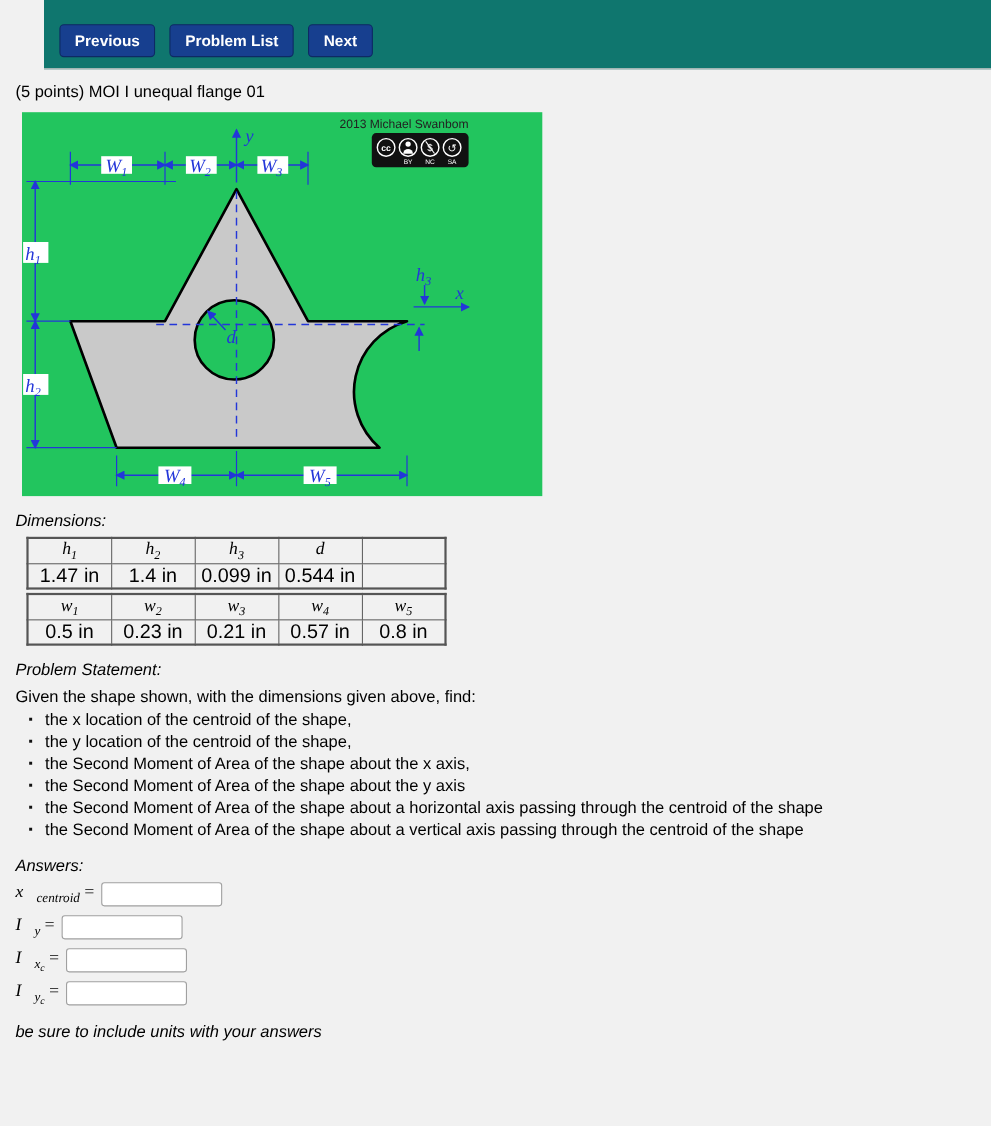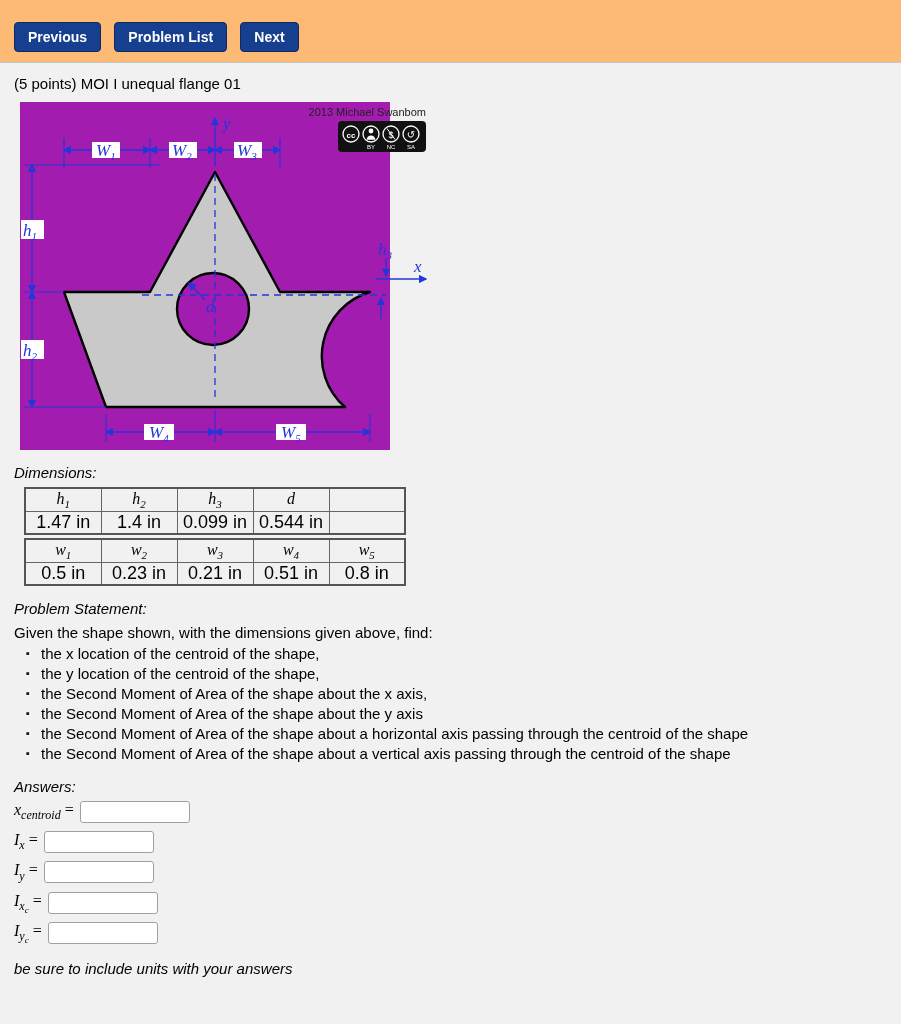--- a/index.html
+++ b/index.html
@@ -8,38 +8,39 @@
     background: #f1f1f1;
     font-family: "Liberation Sans", sans-serif;
     font-size: 15px;
     color: #000;
     overflow: hidden;
   }
   
   .nav {
     padding: 22px 0 10px 14px;
     border-bottom: 1px solid #c6c6c6;
-    background: #fdba74;
+    background: #0f766e;
+    margin-left: 40px;
   }
   .nav button {
     background: #173f8f;
     color: #fff;
     font-weight: bold;
     font-size: 14px;
     font-family: "Liberation Sans", sans-serif;
     padding: 6px 13px;
     border: 1px solid #0d2a63;
     border-radius: 4px;
     margin-right: 9px;
     cursor: pointer;
   }
   
   .content { padding: 12px 30px 0 14px; }
   .title { margin-bottom: 10px; }
-  .figure { background: #a21caf; width: 370px; margin: 1px 0 6px 6px; }
+  .figure { background: #22c55e; width: 473px; margin: 1px 0 6px 6px; }
   .sec-head { font-weight: normal; font-style: italic; margin: 14px 0 6px 0; }
   
   .dim  { stroke: #2336d9; stroke-width: 1.3; fill: none; }
   .ext  { stroke: #2336d9; stroke-width: 1.1; fill: none; }
   .dash { stroke: #2336d9; stroke-width: 1.3; fill: none; stroke-dasharray: 7 5; }
   .lbl  { fill: #2336d9; font-family: "Liberation Serif", serif; font-style: italic; font-size: 17px; }
   .lbl .sub { font-size: 11px; }
   .lblbg { fill: #ffffff; }
   .credit { fill: #222; font-family: "Liberation Sans", sans-serif; font-size: 11px; }
   .badge-cap { fill: #fff; font-family: "Liberation Sans", sans-serif; font-size: 6px; text-anchor: middle; }
@@ -55,21 +56,21 @@
   .dimtable td.hdr { font-family: "Liberation Serif", serif; font-style: italic; font-size: 16px; }
   .dimtable td.hdr sub { font-size: 11px; }
   
   .intro { line-height: 20px; }
   .bullets { list-style: none; margin: 1px 0 0 12px; }
   .bullets li { position: relative; padding-left: 15px; line-height: 20px; }
   .bullets li::before { content: "▪"; position: absolute; left: 0; top: -1px; font-size: 11px; color: #111; }
   
   .ans-row { display: flex; align-items: center; margin-bottom: 8px; }
   .ans-label { font-family: "Liberation Serif", serif; font-style: italic; font-size: 16px; white-space: nowrap; }
-  .ans-label sub { font-size: 12px; }
+  .ans-label sub { font-size: 12px; margin-left: 12px; }
   .ans-label sub .subsub { font-size: 9px; position: relative; top: 3px; }
   .ans-label .eq { margin-left: 3px; }
   .ans-row input {
     width: 110px; height: 22px;
     border: 1px solid #a0a0a0; border-radius: 3px;
     background: #fff; margin-left: 6px;
     font-family: "Liberation Sans", sans-serif; font-size: 14px; padding: 0 4px;
   }
   .footer-note { font-style: italic; margin-top: 16px; }
 </style>
@@ -212,21 +213,21 @@
           <td class="hdr"><span>w</span><sub>1</sub></td>
           <td class="hdr"><span>w</span><sub>2</sub></td>
           <td class="hdr"><span>w</span><sub>3</sub></td>
           <td class="hdr"><span>w</span><sub>4</sub></td>
           <td class="hdr"><span>w</span><sub>5</sub></td>
         </tr>
         <tr>
           <td>0.5 in</td>
           <td>0.23 in</td>
           <td>0.21 in</td>
-          <td>0.51 in</td>
+          <td>0.57 in</td>
           <td>0.8 in</td>
         </tr>
       </tbody>
     </table>
 
     <div class="sec-head">Problem Statement:</div>
     <div class="intro">Given the shape shown, with the dimensions given above, find:</div>
     <ul class="bullets">
       <li>the x location of the centroid of the shape,</li>
       <li>the y location of the centroid of the shape,</li>
@@ -236,24 +237,20 @@
       <li>the Second Moment of Area of the shape about a vertical axis passing through the centroid of the shape</li>
     </ul>
 
     <div class="sec-head">Answers:</div>
 
     <div class="ans-row">
       <span class="ans-label"><span>x</span><sub><span>centroid</span><span class="subsub"></span></sub><span class="eq">=</span></span>
       <input type="text" value="" style="">
     </div>
     <div class="ans-row">
-      <span class="ans-label"><span>I</span><sub><span>x</span><span class="subsub"></span></sub><span class="eq">=</span></span>
-      <input type="text" value="" style="">
-    </div>
-    <div class="ans-row">
       <span class="ans-label"><span>I</span><sub><span>y</span><span class="subsub"></span></sub><span class="eq">=</span></span>
       <input type="text" value="" style="">
     </div>
     <div class="ans-row">
       <span class="ans-label"><span>I</span><sub><span>x</span><span class="subsub">c</span></sub><span class="eq">=</span></span>
       <input type="text" value="" style="">
     </div>
     <div class="ans-row">
       <span class="ans-label"><span>I</span><sub><span>y</span><span class="subsub">c</span></sub><span class="eq">=</span></span>
       <input type="text" value="" style="">

